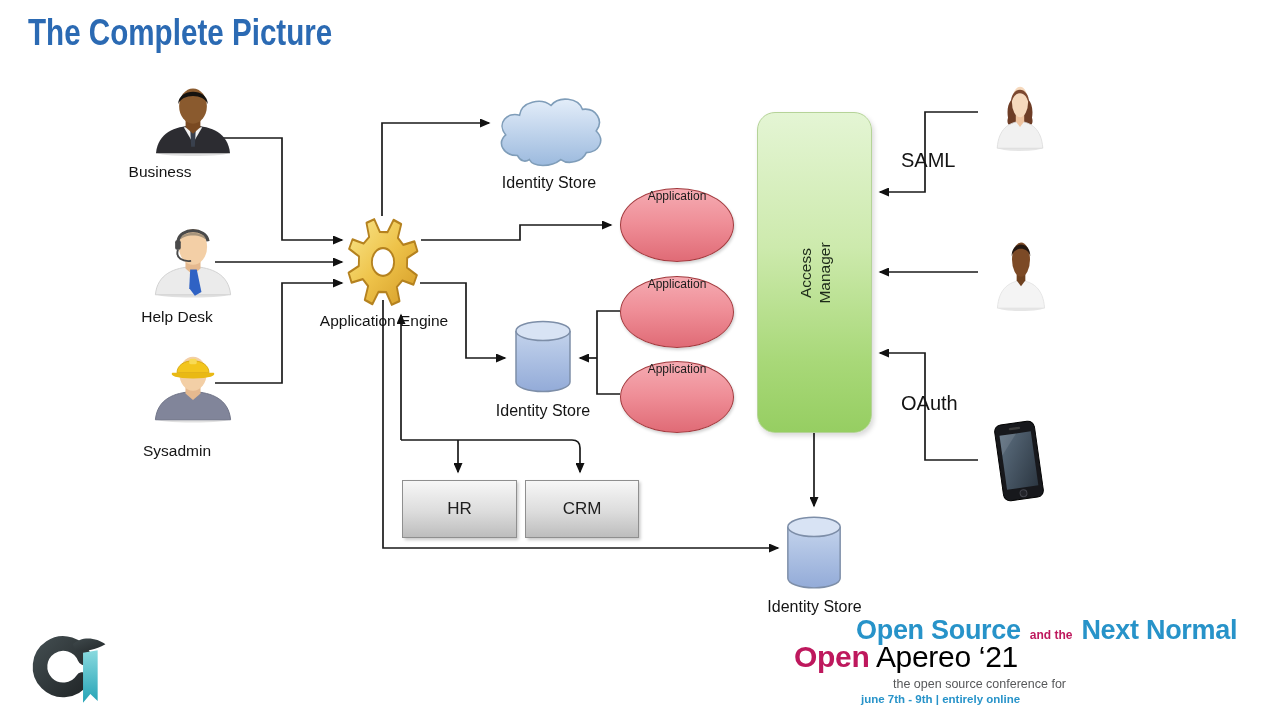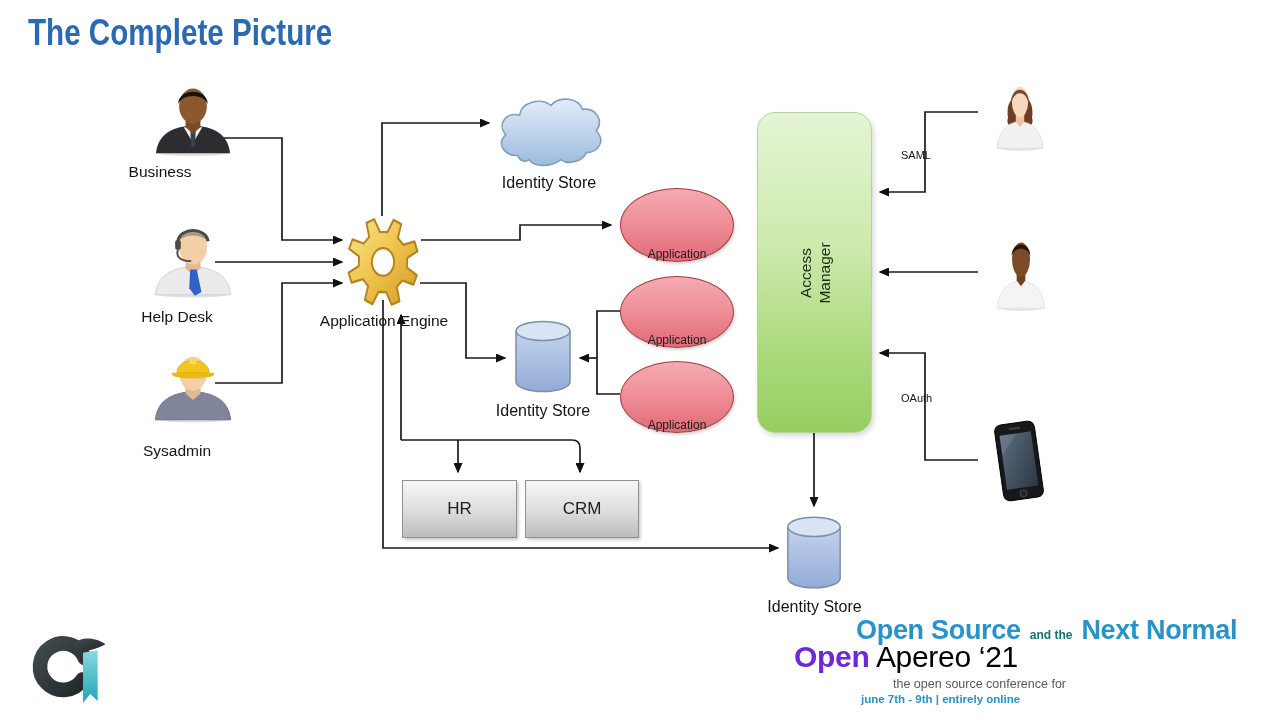--- a/index.html
+++ b/index.html
@@ -16,49 +16,49 @@
   .dlabel {
     position:absolute; font-size:15.5px; color:#141414; text-align:center; line-height:1.15;
   }
   .conn { position:absolute; left:0; top:0; z-index:1; }
   .node { z-index:2; }
   .ellipse-node {
     border-radius:50%;
     background:linear-gradient(180deg,#f5abb2 0%, #ef8e97 48%, #e06b76 100%);
     border:1px solid #a23a3e;
     box-shadow:1px 2px 3px rgba(0,0,0,0.18);
-    display:flex; align-items:flex-end; justify-content:center;
+    display:flex; align-items:flex-start; justify-content:center;
     font-size:12px; color:#1c1c1c;
   }
   .sysbox {
     background:linear-gradient(180deg,#f7f7f7 0%, #dcdcdc 55%, #bdbdbd 100%);
     border:1px solid #8f8f8f;
     box-shadow:1.5px 2px 3px rgba(0,0,0,0.22);
     display:flex; align-items:center; justify-content:center;
     font-size:17px; color:#202020;
   }
   .access-manager {
     border-radius:18px;
     background:linear-gradient(180deg,#e4f5d4 0%, #cdeaad 42%, #a8d878 78%, #96ce62 100%);
     border:1px solid #b5d398;
     box-shadow:2px 3px 5px rgba(0,0,0,0.15);
   }
   .am-text {
     position:absolute; left:50%; top:50%;
     transform:translate(-50%,-50%) rotate(-90deg);
     font-size:15.5px; color:#1e2b1a; text-align:center; line-height:1.25; white-space:nowrap;
   }
-  .proto-label { position:absolute; font-size:11px; color:#141414; z-index:2; }
+  .proto-label { position:absolute; font-size:20px; color:#141414; z-index:2; }
   .footer-head {
     position:absolute; display:flex; align-items:baseline; gap:9px; white-space:nowrap; z-index:2;
   }
   .fh-big { font-size:27px; font-weight:700; color:#2793c9; letter-spacing:-0.3px; }
-  .fh-small { font-size:12px; font-weight:700; color:#0f766e; }
+  .fh-small { font-size:12px; font-weight:700; color:#be185d; }
   .brandline { position:absolute; white-space:nowrap; z-index:2; font-size:30px; letter-spacing:-0.3px; }
-  .brand-bold { font-weight:700; color:#6d28d9; }
+  .brand-bold { font-weight:700; color:#be185d; }
   .brand-light { font-weight:400; color:#000000; }
   .subtitle { position:absolute; font-size:12.5px; color:#57585a; z-index:2; }
   .dates { position:absolute; font-size:11.5px; font-weight:700; color:#2793c9; z-index:2; }
   svg { display:block; }
 </style>
 </head>
 <body>
 
 <div class="stage">
 

